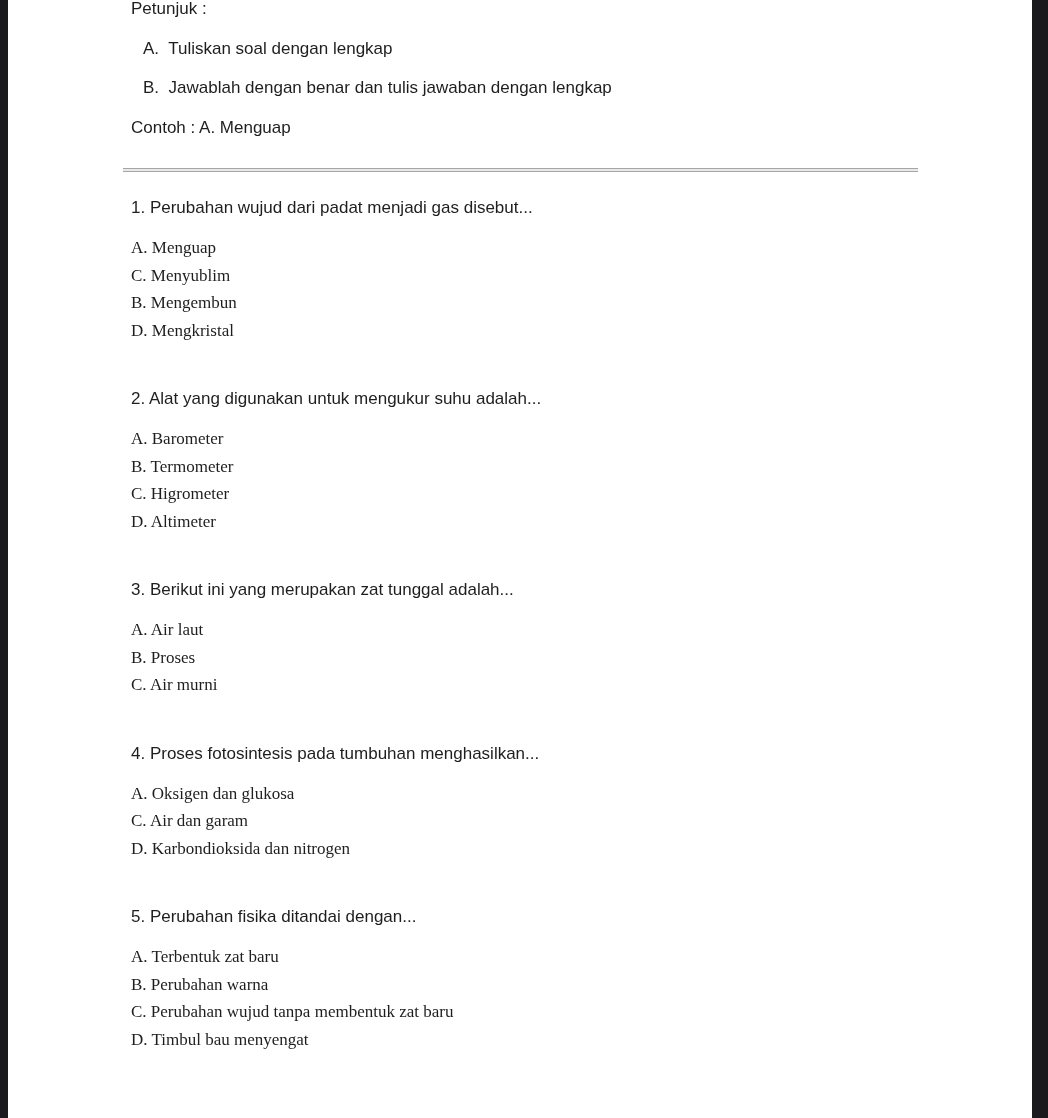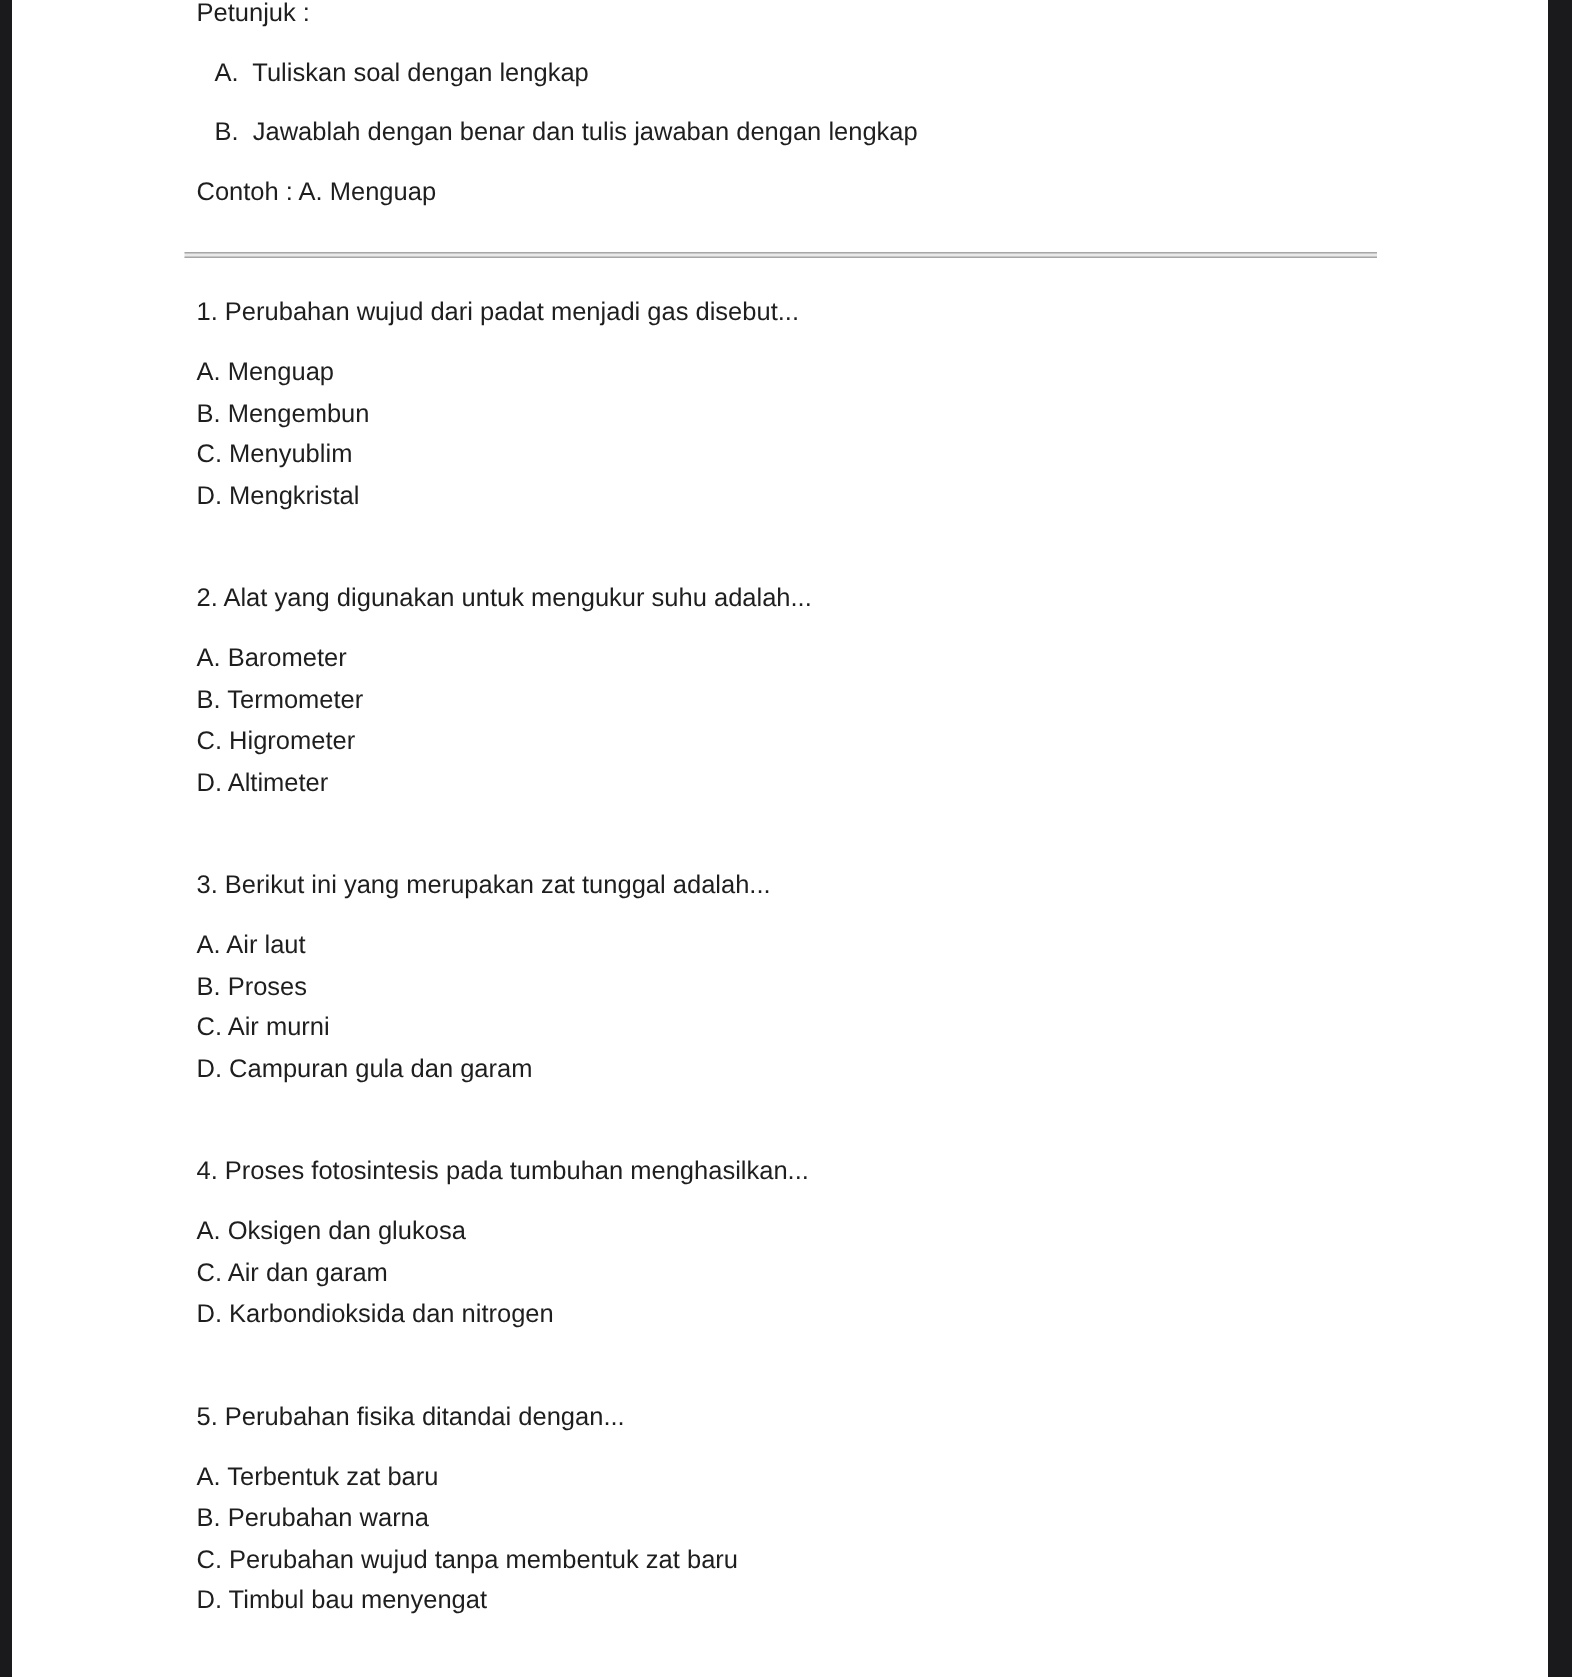--- a/index.html
+++ b/index.html
@@ -42,59 +42,58 @@
     margin: 27px 0 0 -8px;
     width: 795px;
     height: 2px;
     background: #e9e9e9;
     border-top: 1px solid #a6a6a6;
     border-bottom: 1px solid #a6a6a6;
   }
 
   .question { margin: 41px 0 12.5px 0; }
   .question.first { margin-top: 22px; }
-  .option { margin: 0; }
+  .option { margin: 0; font-family: Liberation Serif, serif; }
 </style>
 </head>
 <body>
 
 <div class="edge-bar left"></div>
 <div class="edge-bar right"></div>
 
 <div class="doc">
 
   <p class="instr-title">Petunjuk :</p>
   <p class="instr-item pre">A.  Tuliskan soal dengan lengkap</p>
   <p class="instr-item pre">B.  Jawablah dengan benar dan tulis jawaban dengan lengkap</p>
   <p class="example">Contoh : A. Menguap</p>
 
   <div class="hr"></div>
 
   <div>
     <p class="question first">1. Perubahan wujud dari padat menjadi gas disebut...</p>
     <p class="option">A. Menguap</p>
+    <p class="option">C. Menyublim</p>
     <p class="option">B. Mengembun</p>
-    <p class="option">C. Menyublim</p>
     <p class="option">D. Mengkristal</p>
   </div>
 
   <div>
     <p class="question">2. Alat yang digunakan untuk mengukur suhu adalah...</p>
     <p class="option">A. Barometer</p>
     <p class="option">B. Termometer</p>
     <p class="option">C. Higrometer</p>
     <p class="option">D. Altimeter</p>
   </div>
 
   <div>
     <p class="question">3. Berikut ini yang merupakan zat tunggal adalah...</p>
     <p class="option">A. Air laut</p>
     <p class="option">B. Proses</p>
     <p class="option">C. Air murni</p>
-    <p class="option">D. Campuran gula dan garam</p>
   </div>
 
   <div>
     <p class="question">4. Proses fotosintesis pada tumbuhan menghasilkan...</p>
     <p class="option">A. Oksigen dan glukosa</p>
     <p class="option">C. Air dan garam</p>
     <p class="option">D. Karbondioksida dan nitrogen</p>
   </div>
 
   <div>

